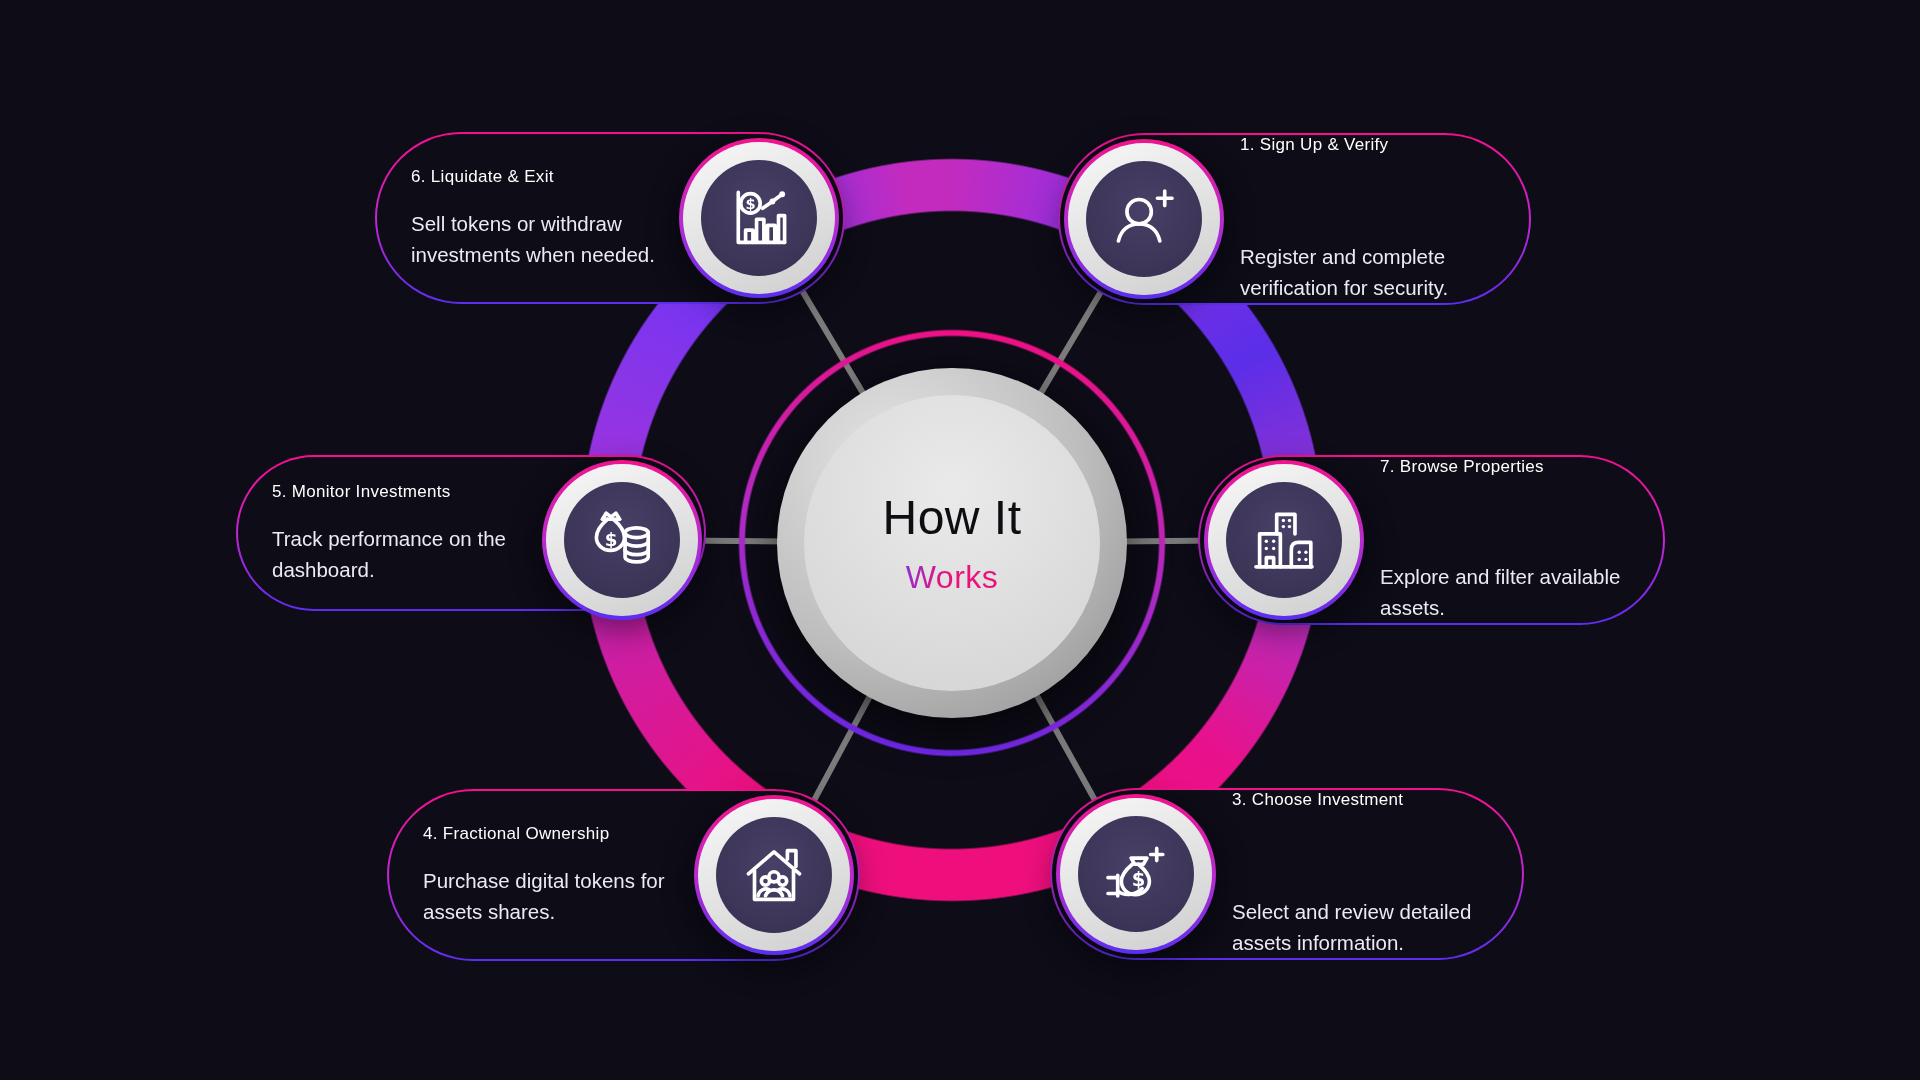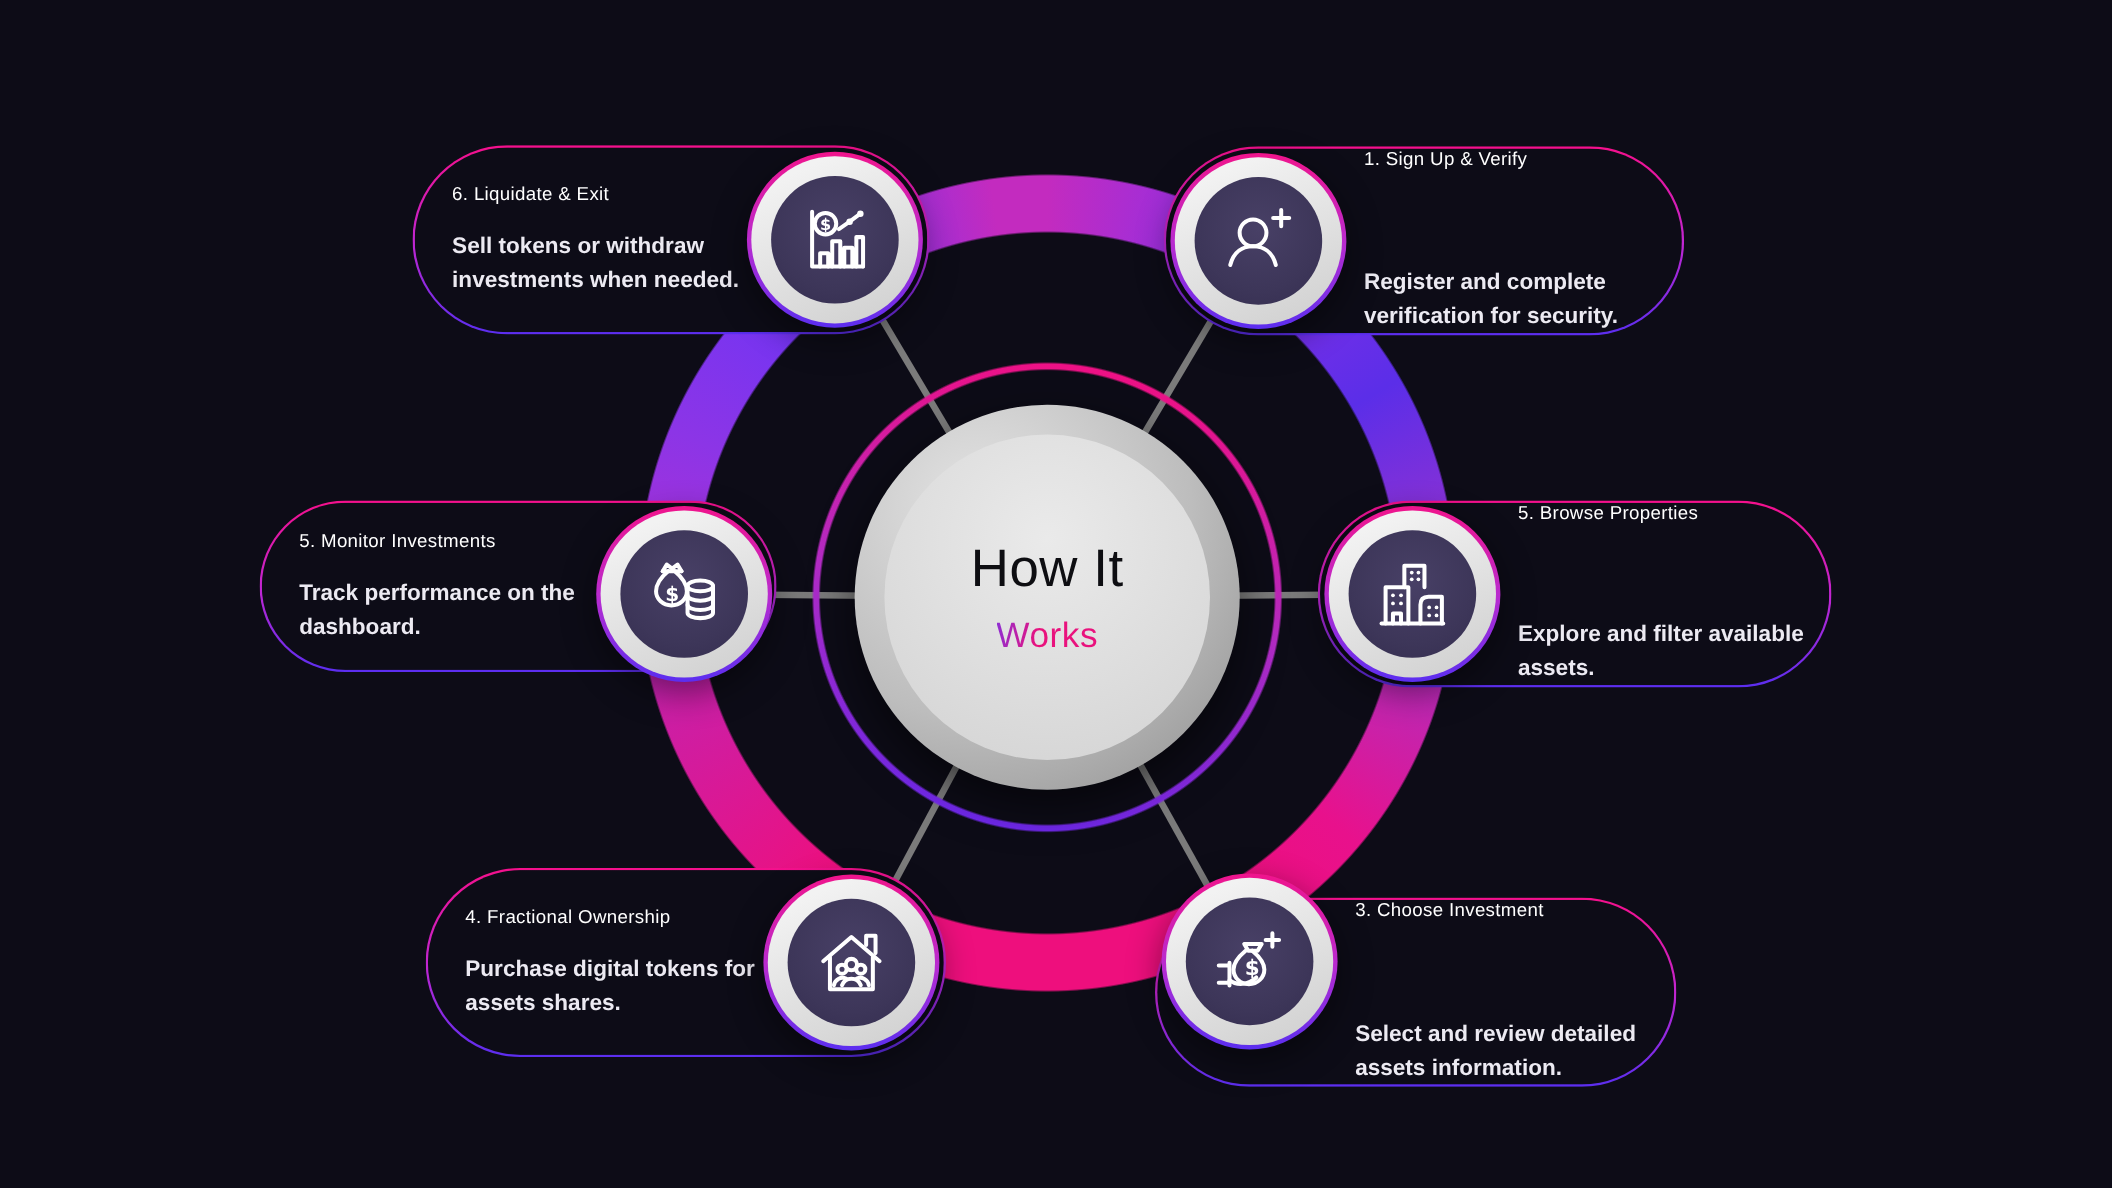--- a/index.html
+++ b/index.html
@@ -35,27 +35,27 @@
   
   .card{
     position:absolute;z-index:3;border-radius:90px;border:2.5px solid transparent;
     background:linear-gradient(#0d0c17,#0d0c17) padding-box,
                linear-gradient(180deg,#f5108c 0%,#c026d3 52%,#5b2ef0 100%) border-box;
     display:flex;flex-direction:column;justify-content:center;gap:21px;box-sizing:border-box;
   }
   .card .card-title{
     color:#ffffff;font-size:17px;font-weight:400;letter-spacing:.3px;white-space:nowrap;
   }
-  .card .card-desc{color:#eceaf2;font-size:20.5px;line-height:31px;font-weight:700;}
+  .card .card-desc{color:#eceaf2;font-size:20.5px;line-height:31px;font-weight:400;}
   .card .card-desc div{white-space:nowrap;}
   .card-right{padding-left:180px;padding-right:18px;justify-content:space-between;}
   .card-left{padding-left:34px;padding-right:185px;}
   .pos-c1{left:1058px;top:133px;width:473px;height:172px;}
   .pos-c2{left:1198px;top:455px;width:467px;height:170px;}
-  .pos-c3{left:1050px;top:816px;width:474px;height:172px;}
+  .pos-c3{left:1050px;top:788px;width:474px;height:172px;}
   .pos-c4{left:387px;top:789px;width:473px;height:172px;}
   .pos-c5{left:236px;top:455px;width:470px;height:156px;}
   .pos-c6{left:375px;top:132px;width:470px;height:172px;}
 
   
   .node{
     position:absolute;width:160px;height:160px;border-radius:50%;z-index:4;
     background:linear-gradient(180deg,#f0148c 0%,#b82bd0 52%,#5b2ef0 100%);
     filter:drop-shadow(0 10px 16px rgba(0,0,0,.45));
   }
@@ -114,21 +114,21 @@
 
   <div class="card card-right pos-c1">
     <div class="card-title">1. Sign Up &amp; Verify</div>
     <div class="card-desc">
       <div>Register and complete</div>
       <div>verification for security.</div>
     </div>
   </div>
 
   <div class="card card-right pos-c2">
-    <div class="card-title">5. Browse Properties</div>
+    <div class="card-title">7. Browse Properties</div>
     <div class="card-desc">
       <div>Explore and filter available</div>
       <div>assets.</div>
     </div>
   </div>
 
   <div class="card card-right pos-c3">
     <div class="card-title">3. Choose Investment</div>
     <div class="card-desc">
       <div>Select and review detailed</div>

